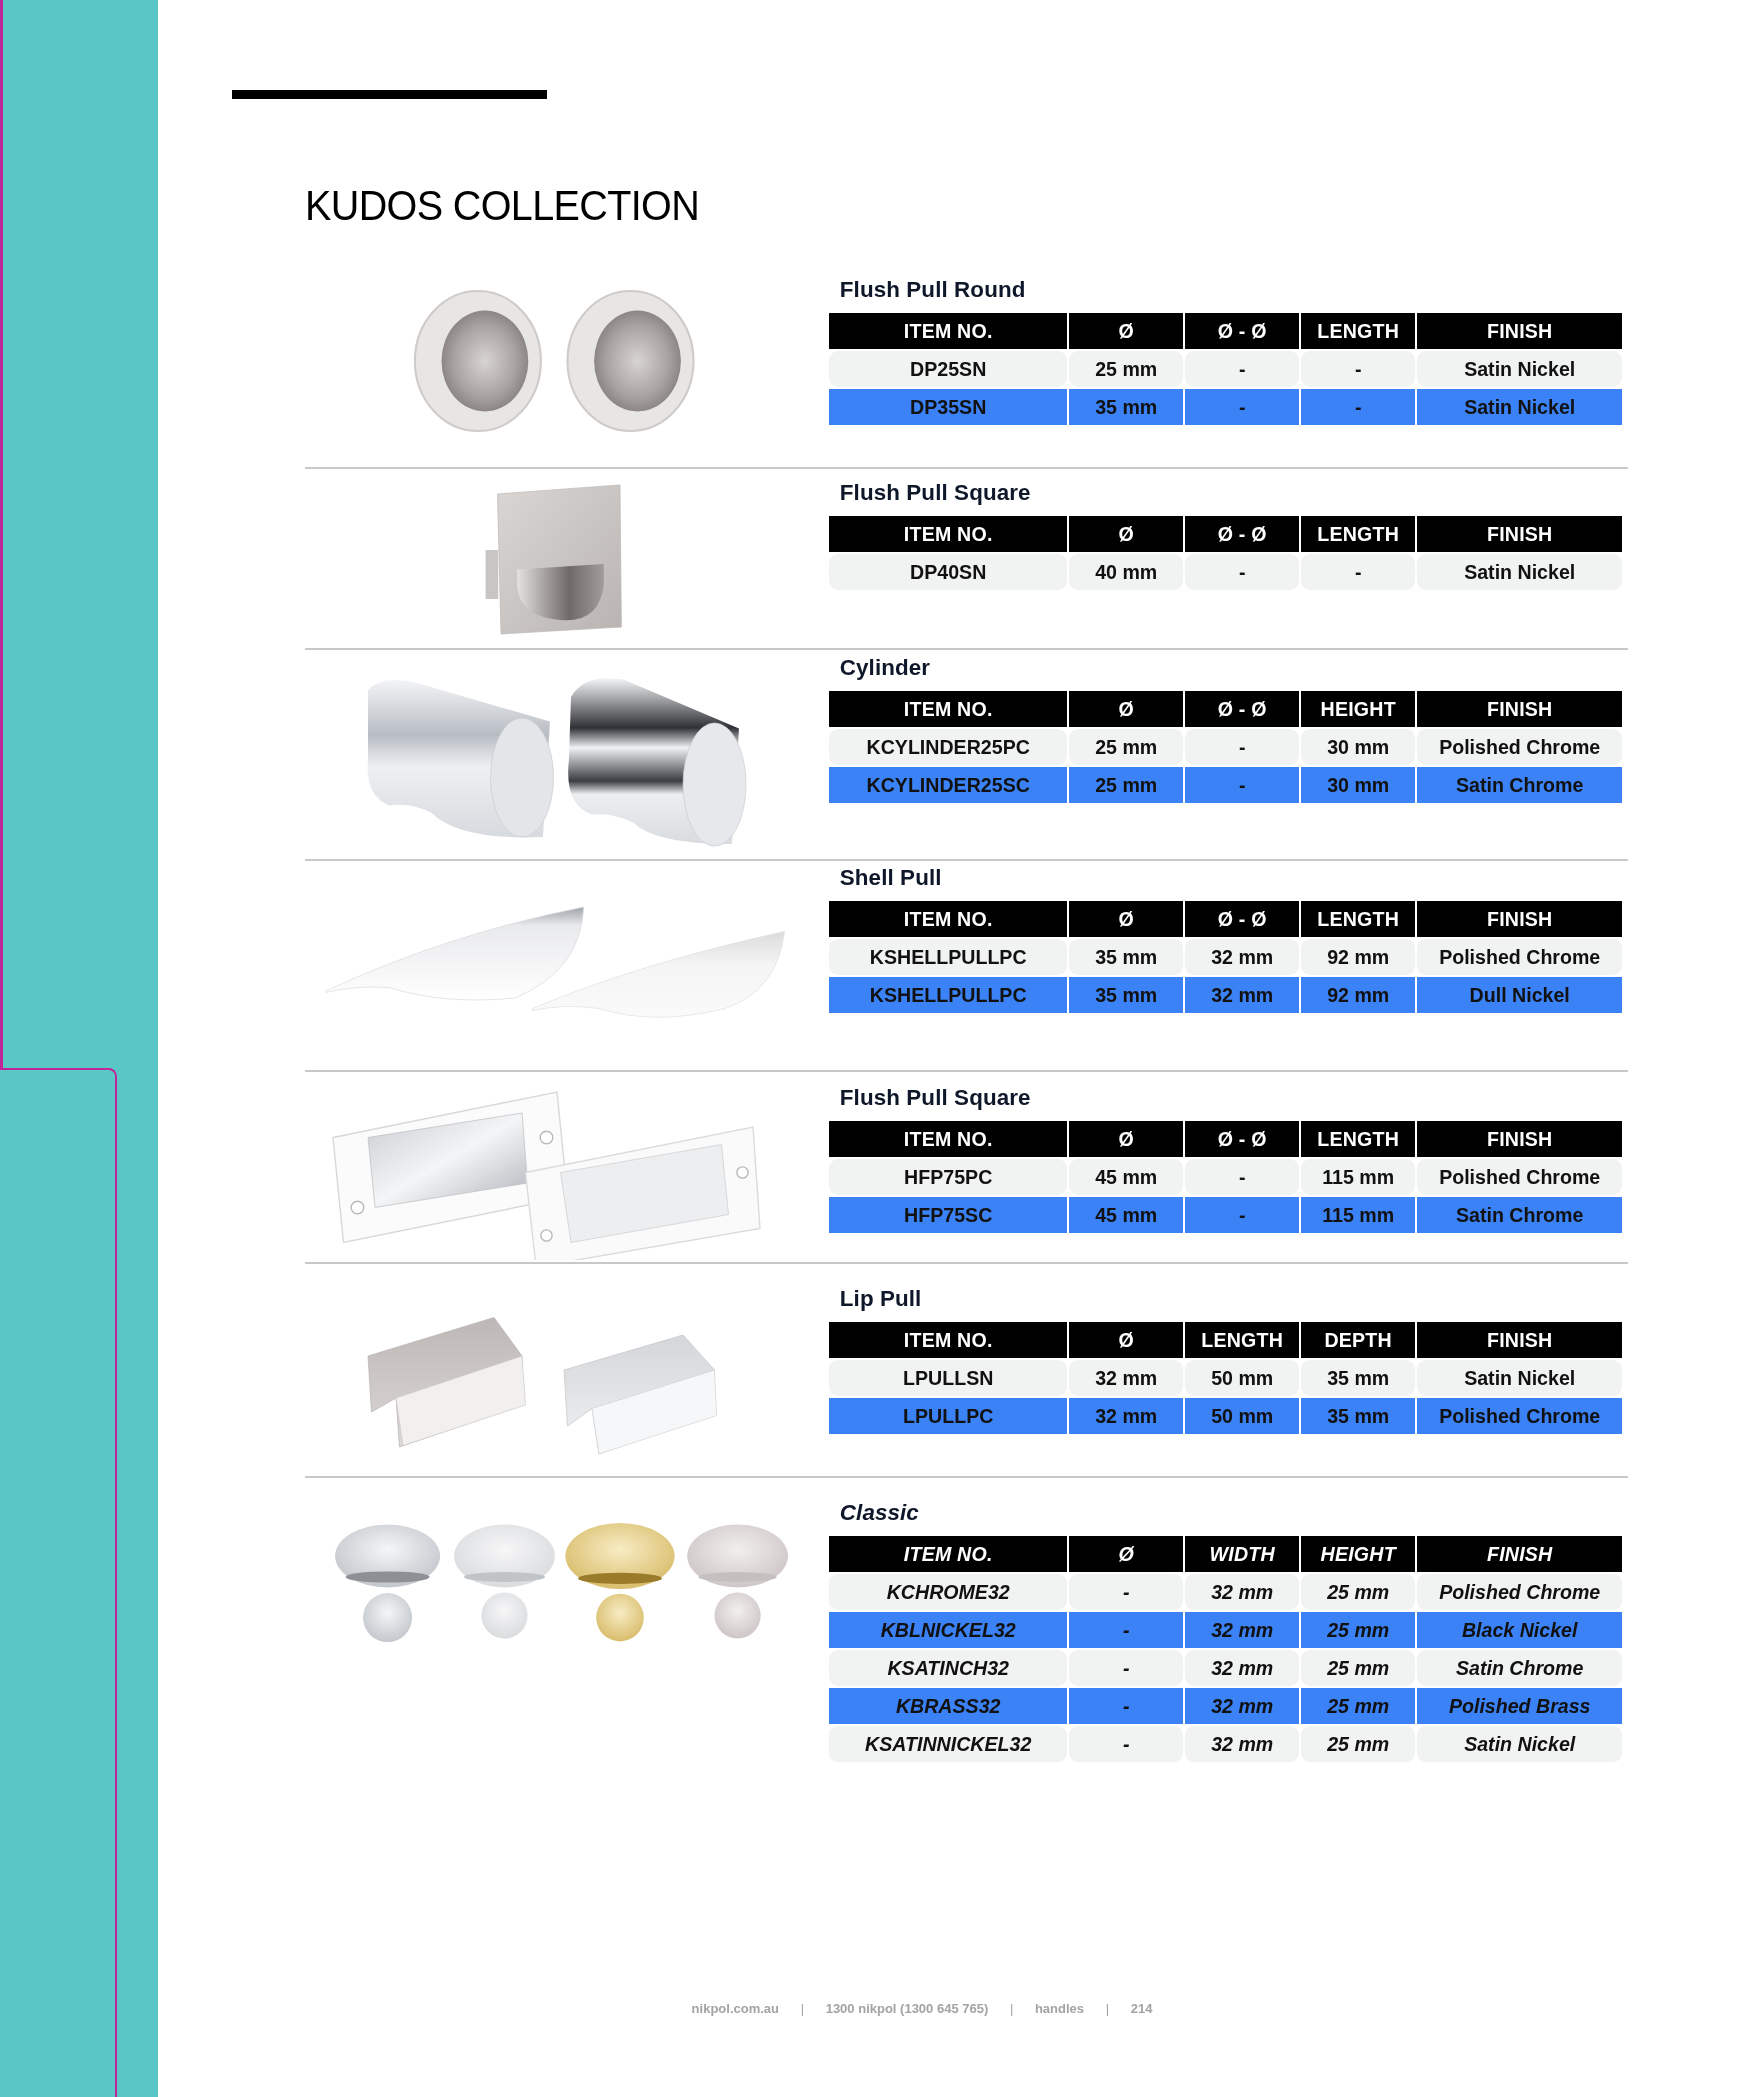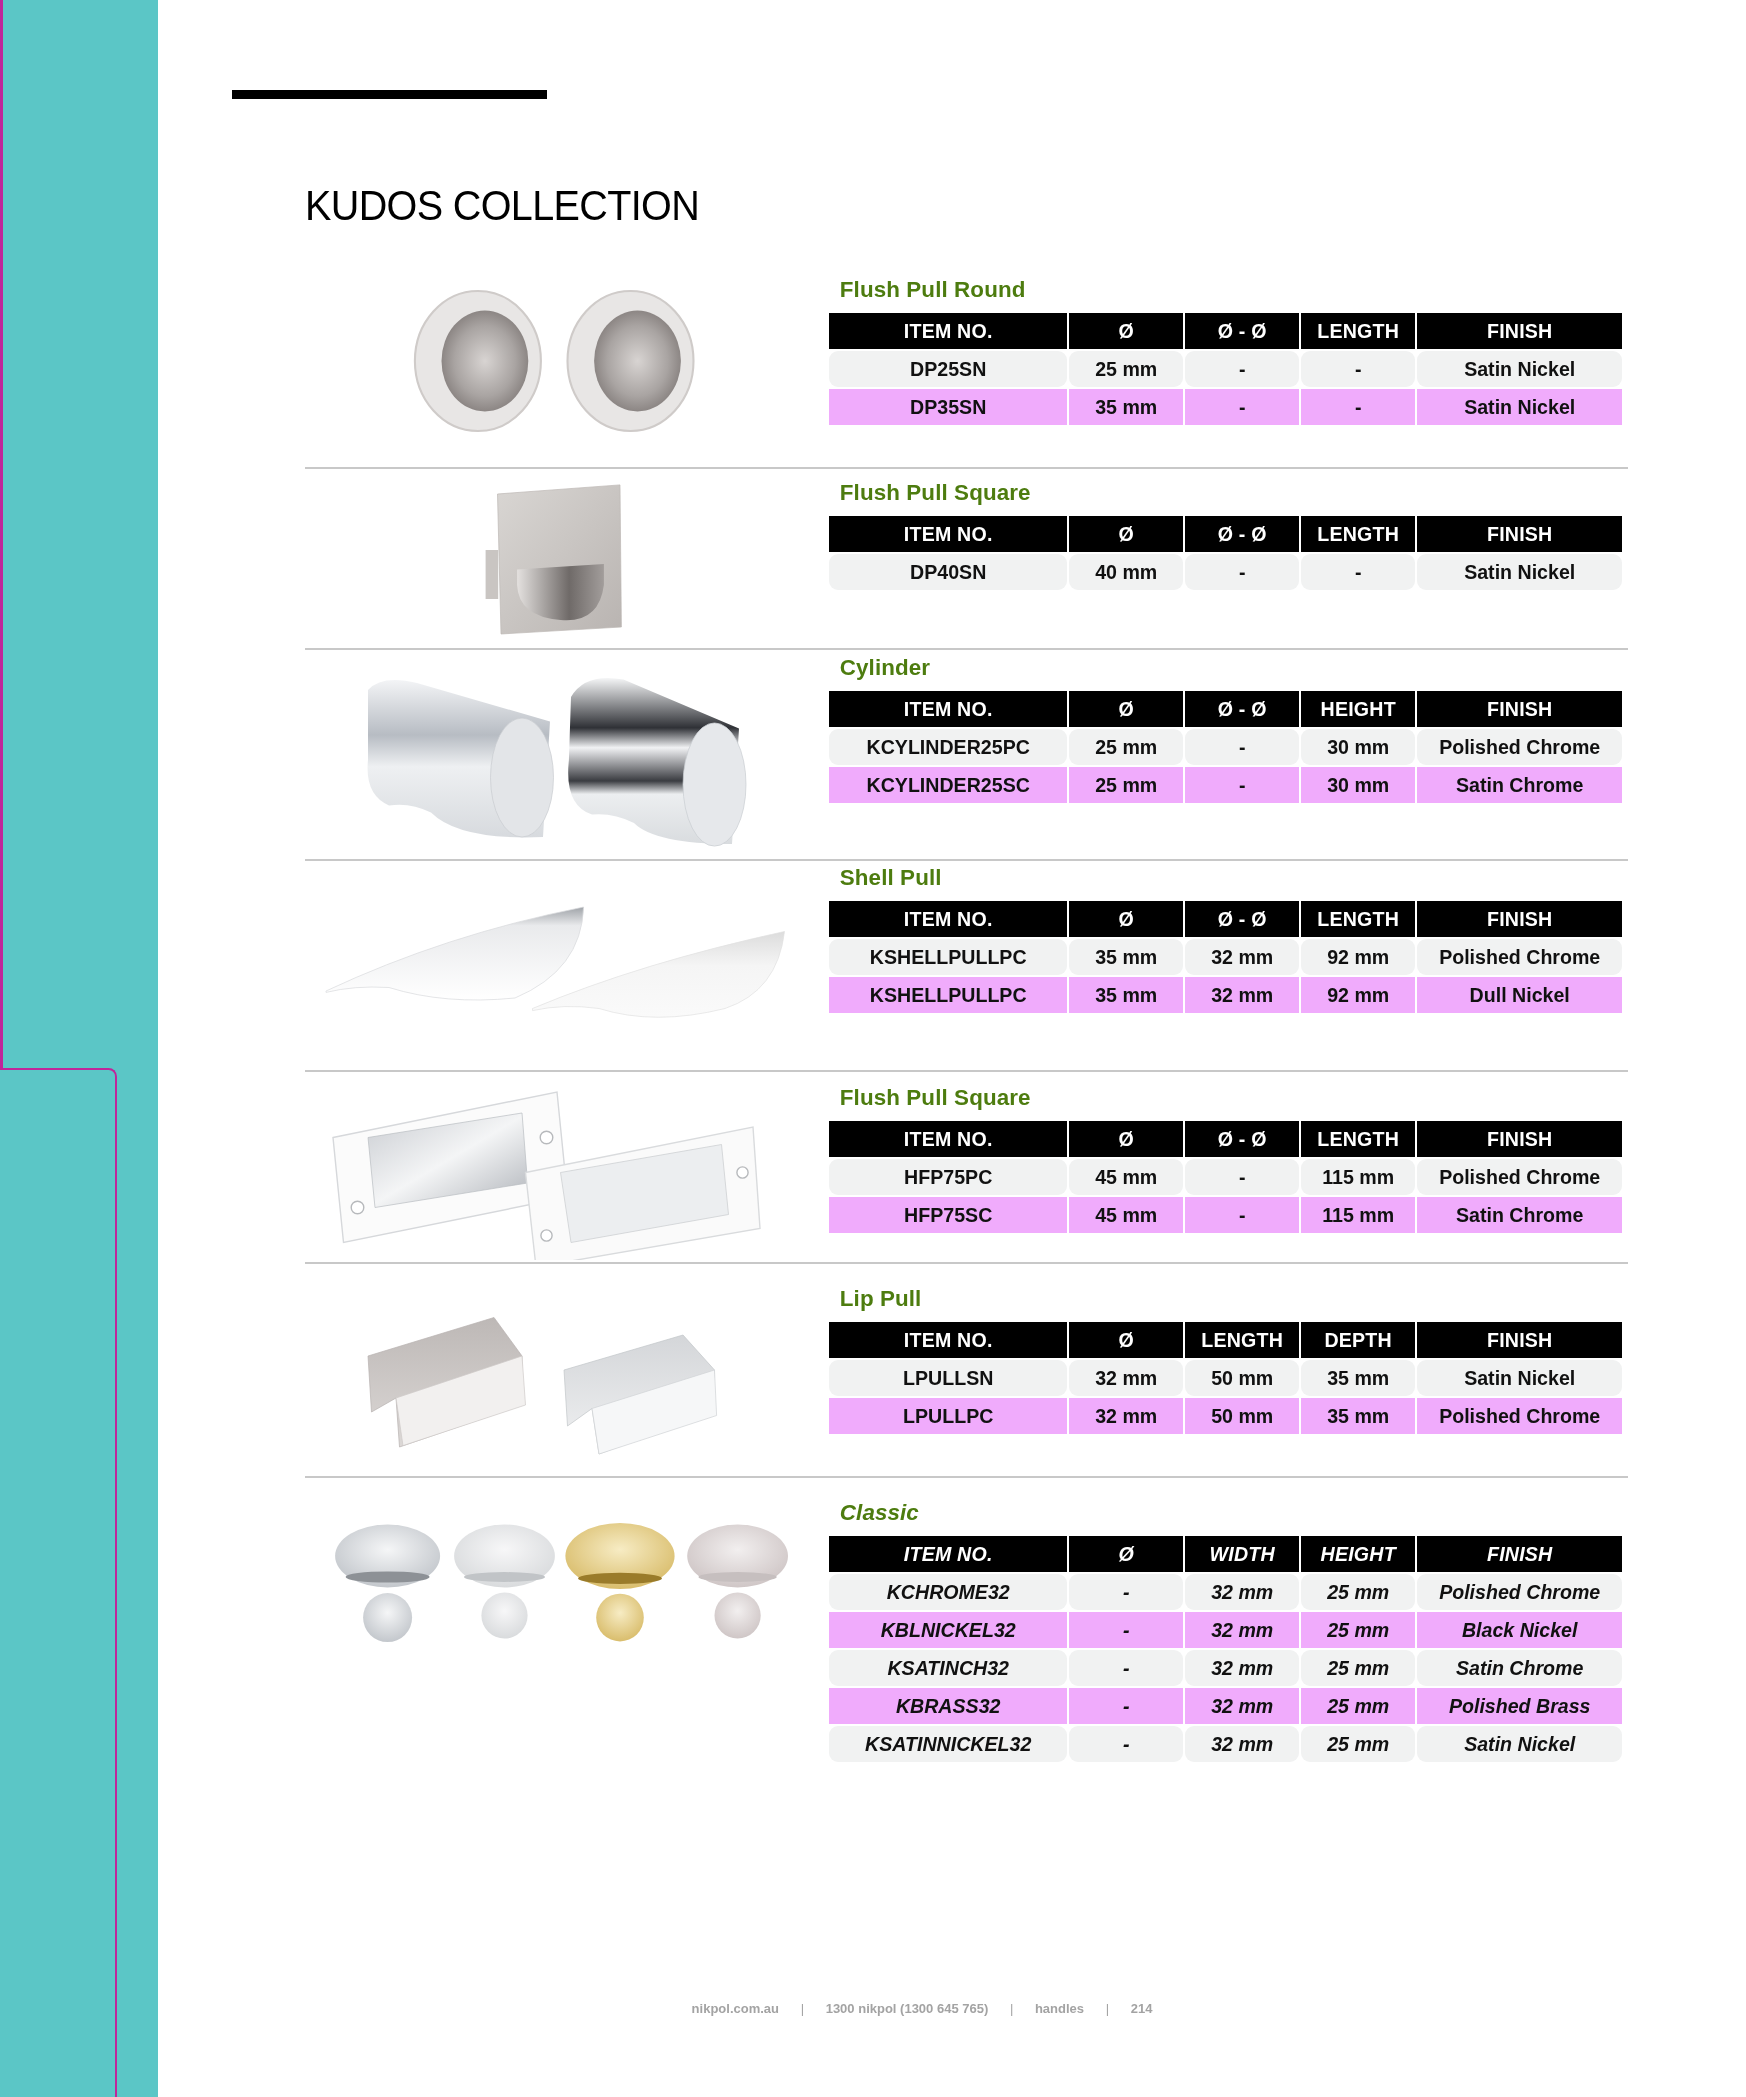--- a/index.html
+++ b/index.html
@@ -38,37 +38,37 @@
     position: absolute; left: 305px; width: 1323px; height: 2.1px; background: #c8c8c8;
   }
   .product-img {
     position: absolute; left: 0; top: 0; width: 490px; height: 100%;
   }
   .product-img svg { width: 100%; height: 100%; }
   .spec {
     position: absolute; left: 525px; top: 0; width: 794px;
   }
   .spec-title {
-    font-size: 22.4px; font-weight: 700; color: #4d7c0f;
+    font-size: 22.4px; font-weight: 700; color: #0f172a;
     margin: 0 0 8.4px 9.8px; letter-spacing: 0.1px;
   }
   table.spec-table {
     border-collapse: separate; border-spacing: 2.8px 2.1px;
     margin-left: -2.8px; width: 797px; table-layout: fixed;
   }
   .spec-table th {
     background: #000; color: #fff; font-size: 19.6px; font-weight: 700;
     height: 36px; padding: 0; text-align: center; letter-spacing: 0.2px;
   }
   .spec-table td {
     font-size: 19.6px; font-weight: 700; color: #111; text-align: center;
     height: 36px; padding: 0;
   }
   .spec-table tr.odd td { background: #f1f2f2; border-radius: 9px; }
-  .spec-table tr.even td { background: #f0abfc; }
+  .spec-table tr.even td { background: #3b82f6; }
   col.c1 { width: 238px; } col.c2 { width: 114px; } col.c3 { width: 114px; }
   col.c4 { width: 114px; } col.c5 { width: 205px; }
   .footer {
     position: absolute; top: 2001px; left: 0; width: 1746px;
     text-align: center; font-size: 13px; color: #a3a3a3; font-weight: 700;
     padding-left: 98px; box-sizing: border-box;
   }
   .footer .sep { margin: 0 18px; font-weight: 400; }
 </style>
 </head>

